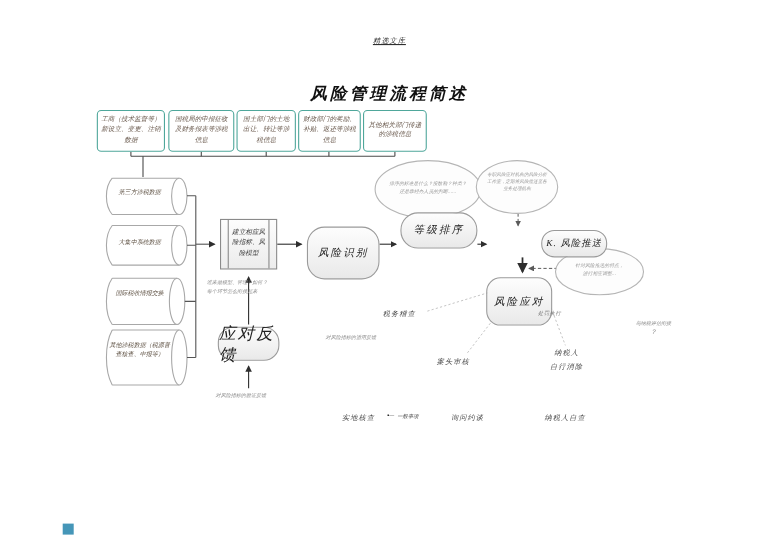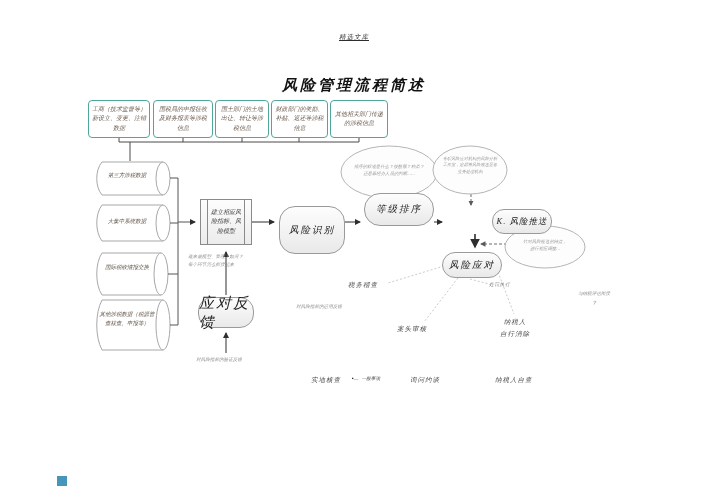--- a/index.html
+++ b/index.html
@@ -116,21 +116,21 @@
 
   <div class="abs model-box">
     <span class="bar bar-l"></span>
     <span class="bar bar-r"></span>
     <span>建立相应风险指标、风险模型</span>
   </div>
 
   <div class="abs pill" style="left:279px;top:206px;width:66px;height:48px;border-radius:16px;font-size:9.5px;">风险识别</div>
   <div class="abs pill" style="left:364px;top:193px;width:70px;height:33px;border-radius:16px;font-size:9.5px;">等级排序</div>
   <div class="abs pill" style="left:446px;top:209px;width:60px;height:25px;border-radius:12px;font-size:8.5px;letter-spacing:1px;margin-left:46px;">K. 风险推送</div>
-  <div class="abs pill" style="left:442px;top:252px;width:60px;height:26px;border-radius:13px;font-size:9.5px;">风险应对</div>
+  <div class="abs pill" style="left:442px;top:252px;width:60px;height:44px;border-radius:13px;font-size:9.5px;">风险应对</div>
   <div class="abs pill" style="left:198px;top:297px;width:56px;height:31px;border-radius:14px;font-size:15px;">应对反馈</div>
 
   <div class="abs bubble-text" style="left:346px;top:164px;width:86px;">
     <div>排序的标准是什么？按数额？种类？</div>
     <div>还是靠经办人员的判断……</div>
   </div>
   <div class="abs bubble-text" style="left:437px;top:156px;width:66px;font-size:4.2px;">
     <div>专职风险应对机构的风险分析</div>
     <div>工作室，定期将风险推送至各</div>
     <div>业务处理机构</div>

